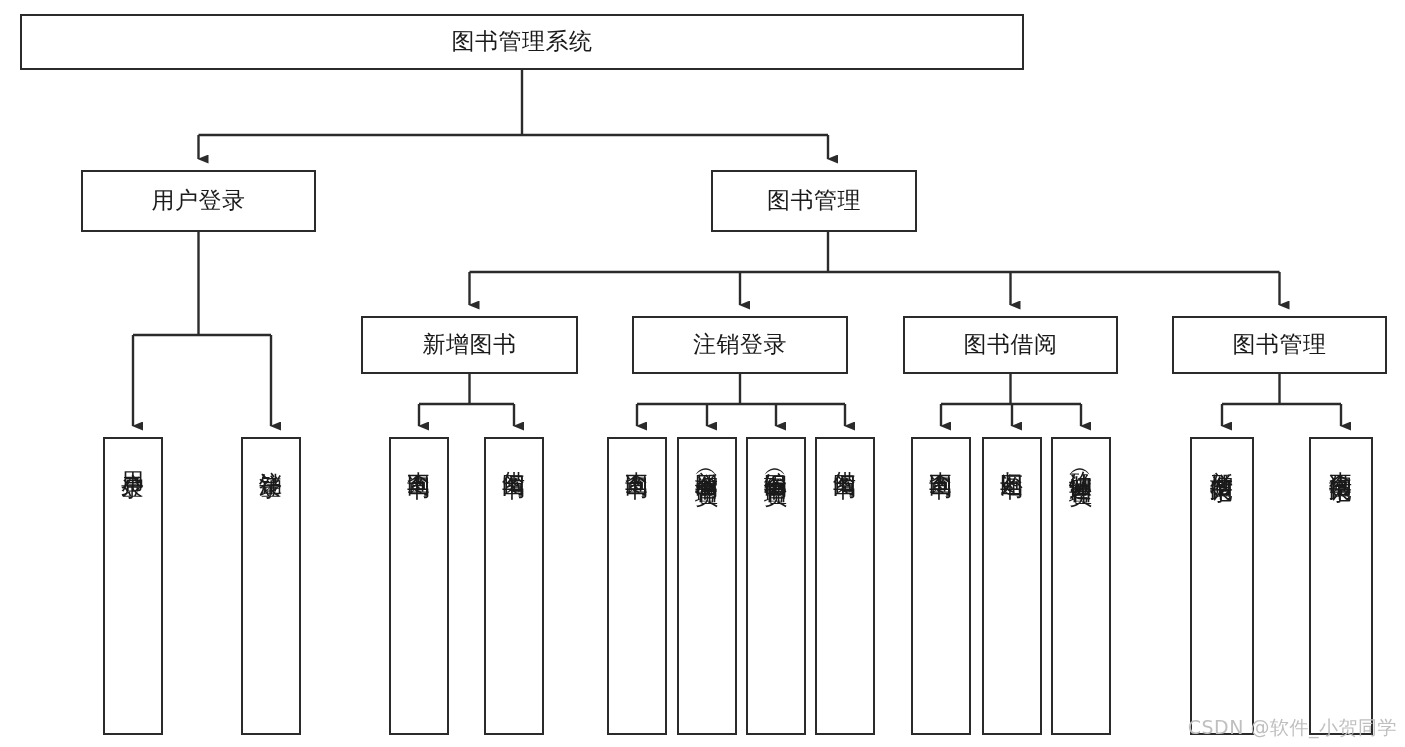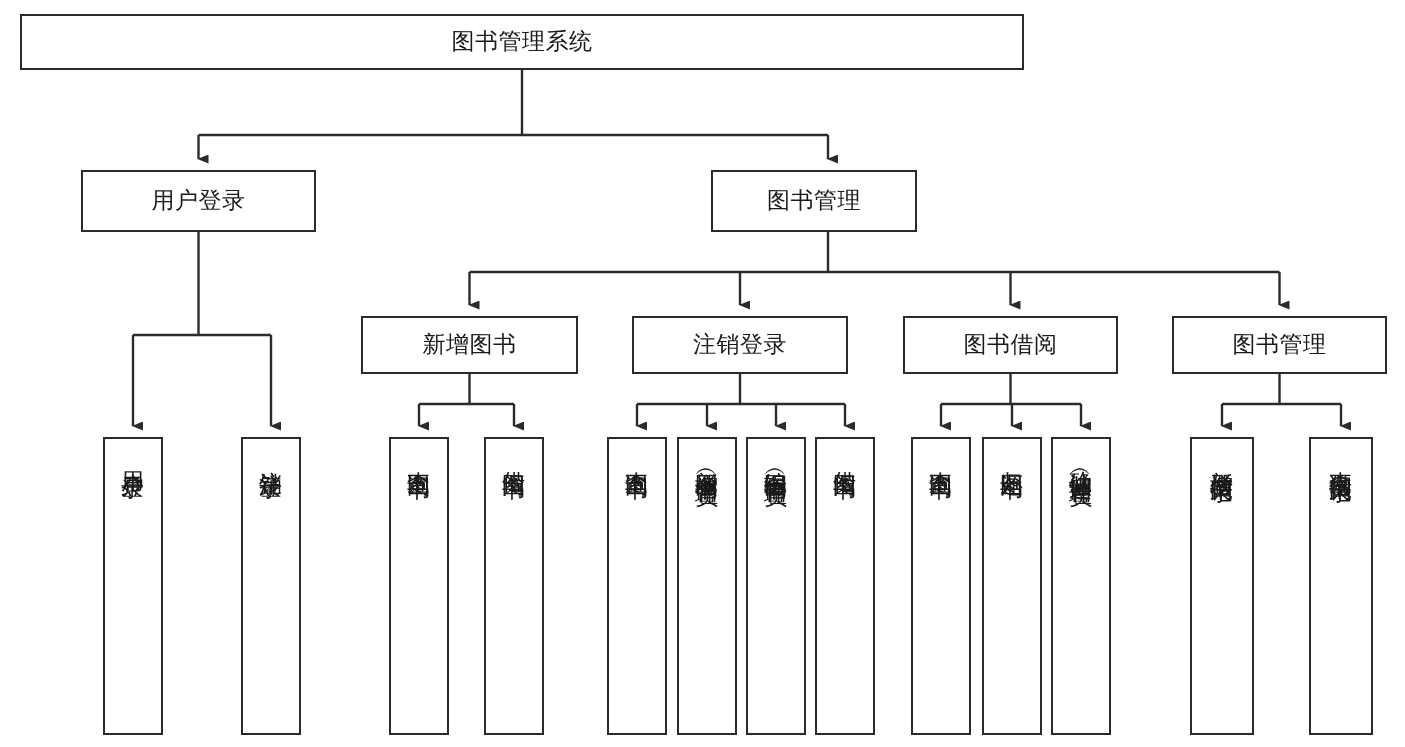--- a/index.html
+++ b/index.html
@@ -174,14 +174,15 @@
         <span class="label">确认归还（管理员）</span>
       </div>
       <div class="node vertical" style="left: 1190px; top: 437px; width: 64px; height: 298px;">
         <span class="label">新增借阅记录</span>
       </div>
       <div class="node vertical" style="left: 1309px; top: 437px; width: 64px; height: 298px;">
         <span class="label">查询借阅记录</span>
       </div>
     </div>
 
+  <div id="watermark">CSDN @软件_小贺同学</div>
 
 </div>
 
 </body></html>

